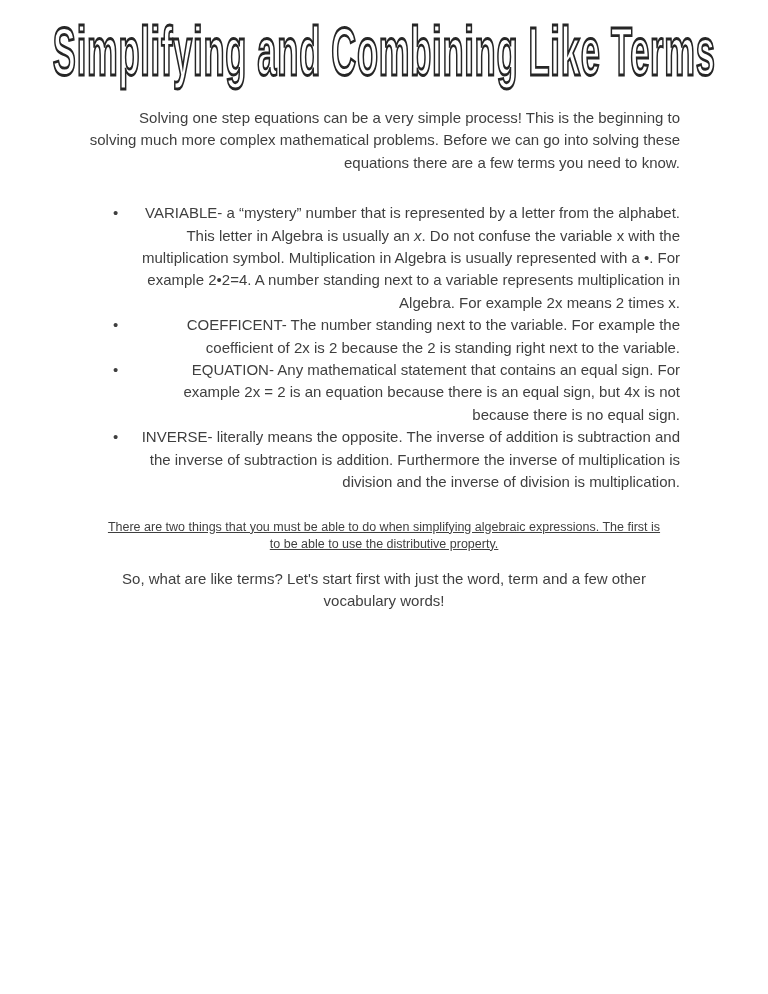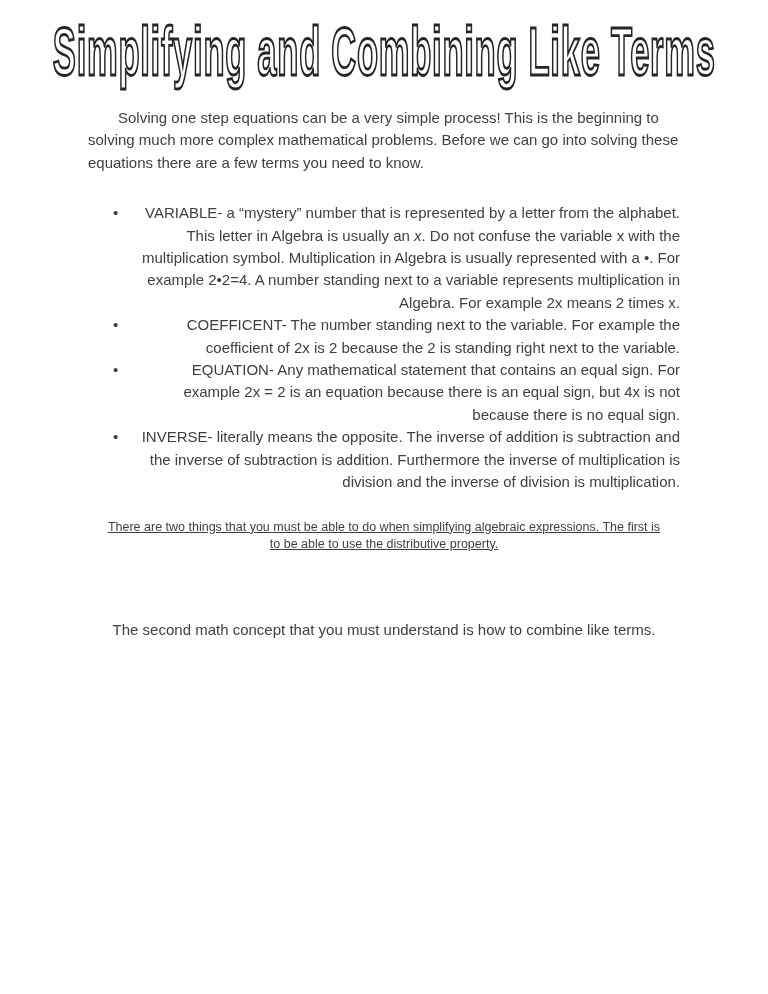--- a/index.html
+++ b/index.html
@@ -36,20 +36,21 @@
   }
   @supports not (-webkit-text-stroke: 1px black) {
     .title-text { color: #333333; }
   }
   .content { padding: 0 88px; }
   .intro {
     margin-top: 12px;
     font-size: 15px;
     line-height: 22.4px;
     text-indent: 30px;
+    text-align: right;
   }
   .bullets { margin-top: 28px; padding-left: 25px; }
   .bullet-item {
     display: flex;
     font-size: 15px;
     line-height: 22.4px;
   }
   .bullet-marker { flex: 0 0 22px; }
   .bullet-text { flex: 0 1 auto; max-width: 550px; text-align: right; }
   .note {
@@ -110,18 +111,18 @@
 
       <div class="bullet-item">
         <span class="bullet-marker">•</span>
         <span class="bullet-text"><span>INVERSE- literally means the opposite. The inverse of addition is subtraction and the inverse of subtraction is addition. Furthermore the inverse of multiplication is division and the inverse of division is multiplication.</span></span>
       </div>
 
     </div>
 
     <p class="note"><span>There are two things that you must be able to do when simplifying algebraic expressions. The first is to be able to use the </span><span class="seg-underline">distributive property.</span></p>
 
-    <p class="closing-1">The second math concept that you must understand is how to combine like terms.</p>
 
+    <p class="closing-2">So, what are like terms? Let's start first with just the word, term and a few other vocabulary words!</p>
 
   </main>
 
 </div>
 
 </body></html>

